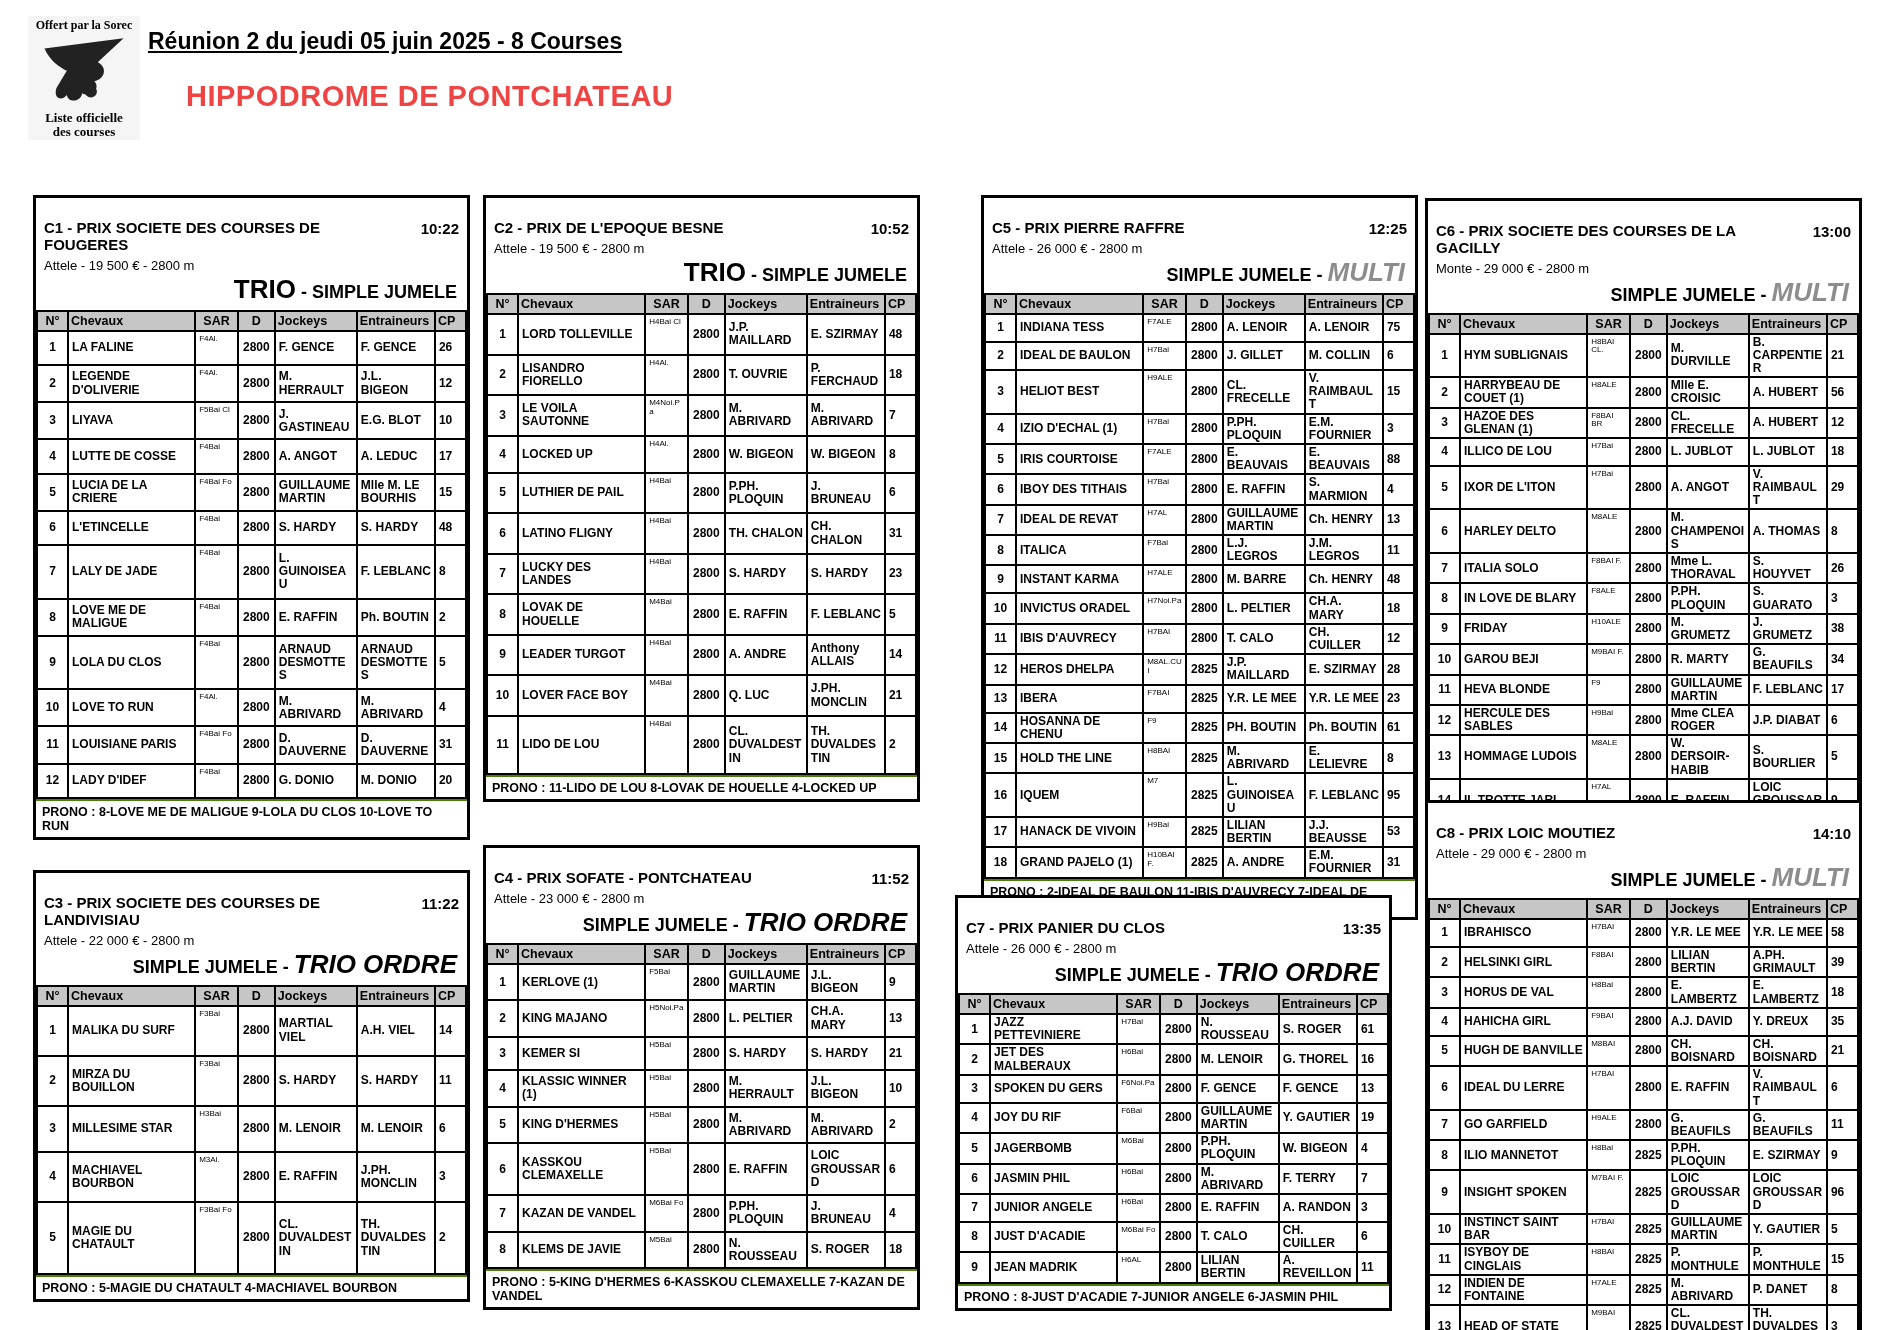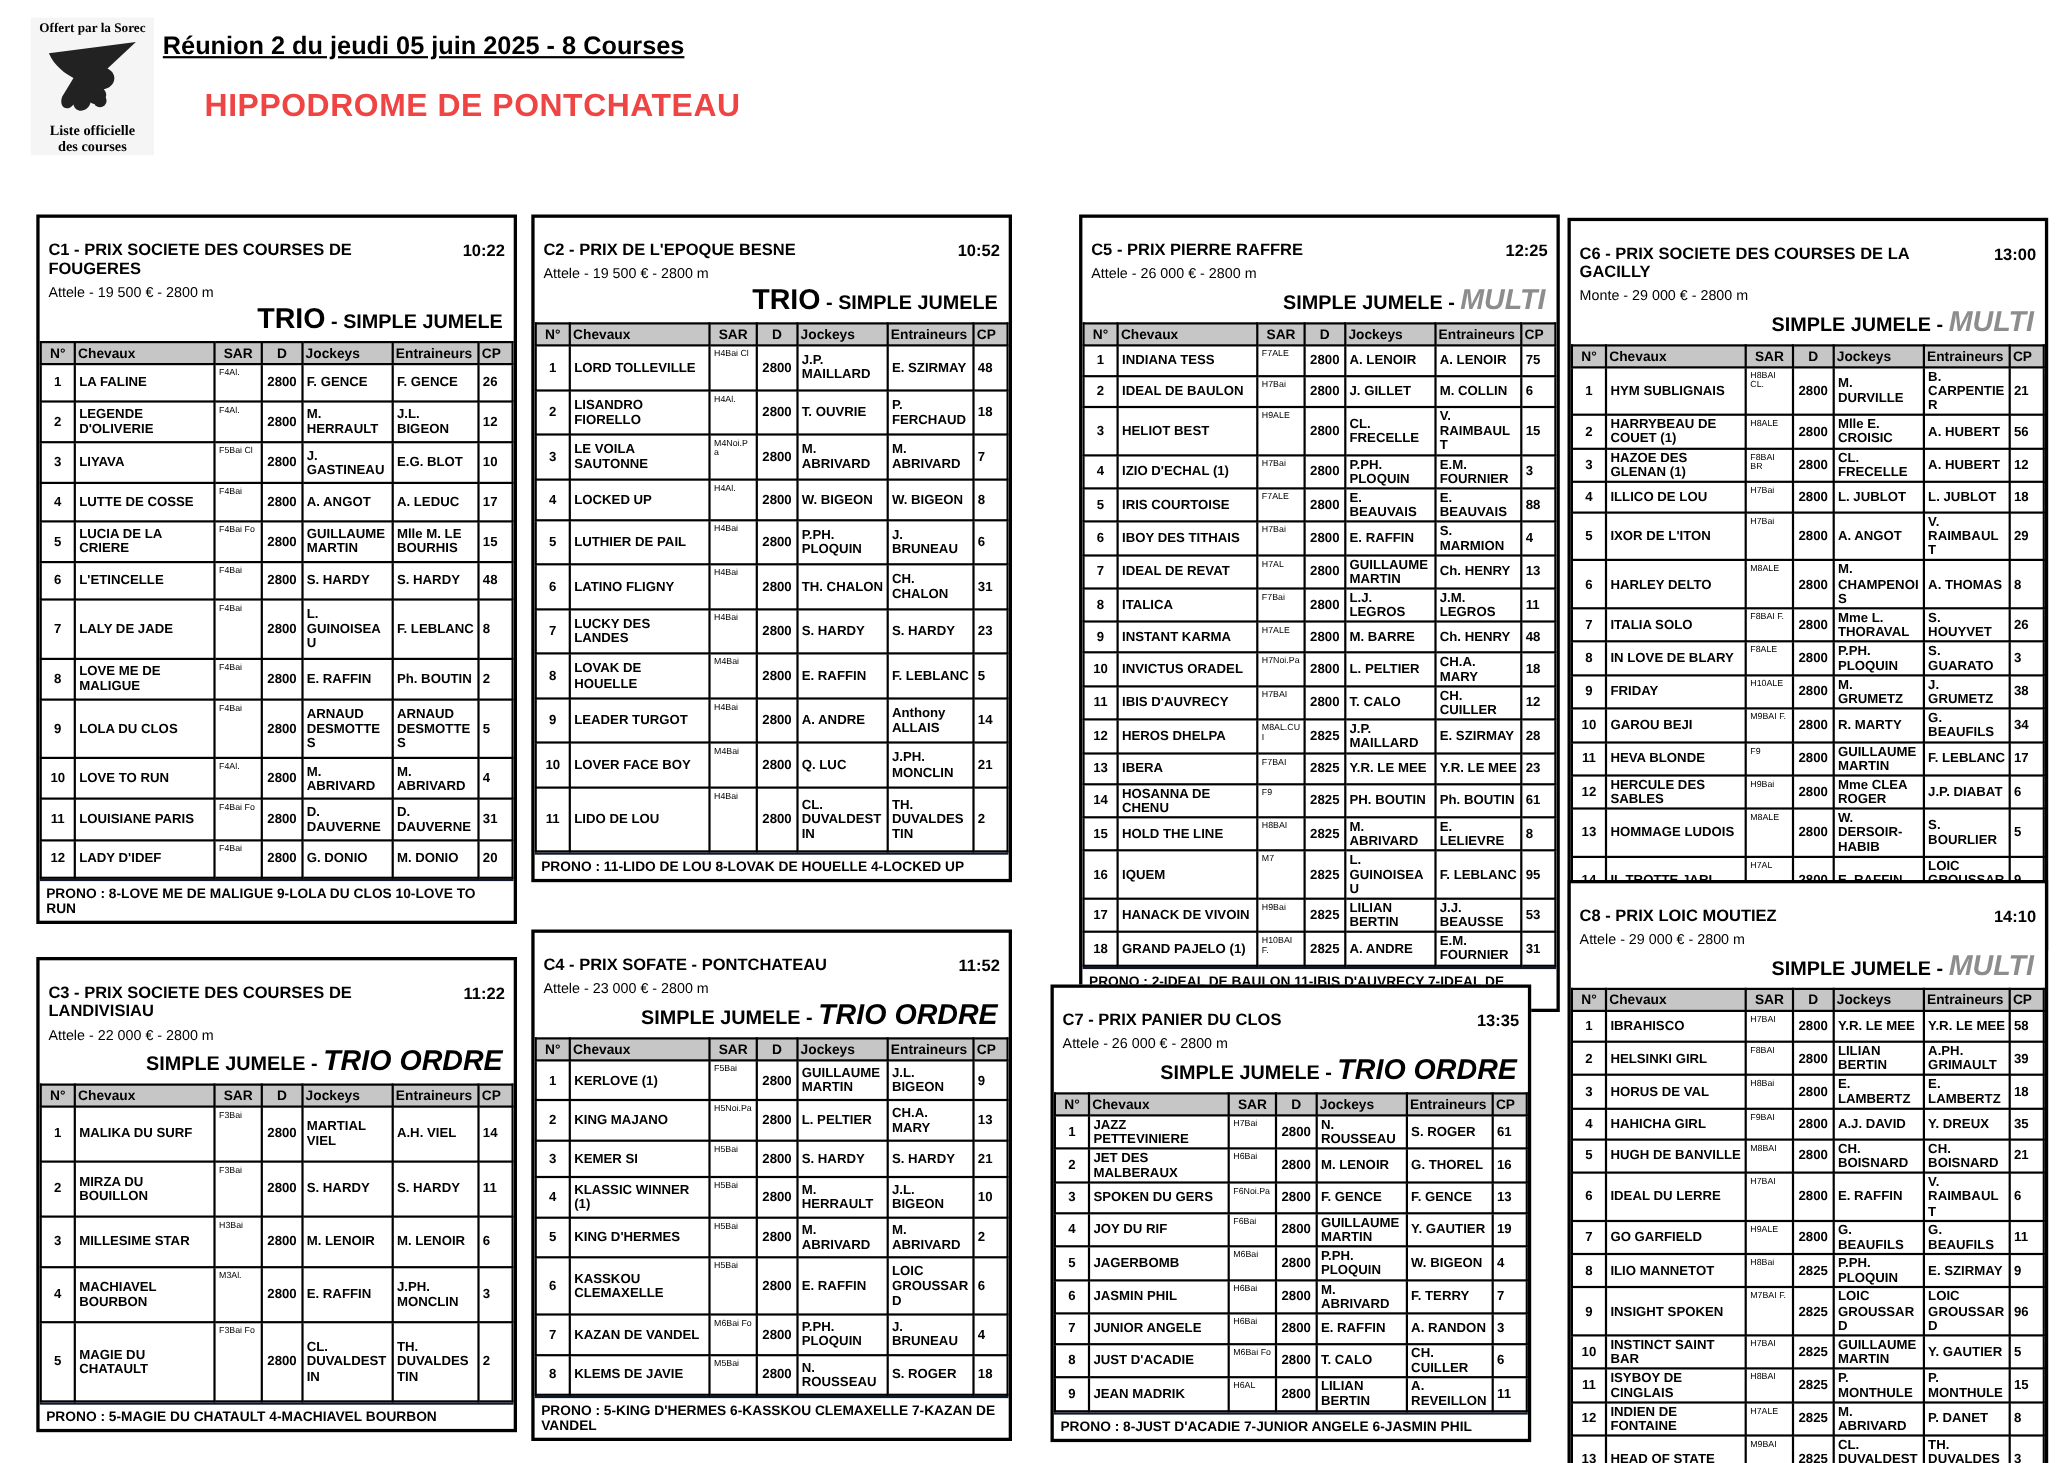--- a/index.html
+++ b/index.html
@@ -45,21 +45,21 @@
     padding:1px 3px;vertical-align:middle;overflow-wrap:break-word;height:22px;
   }
   .col-n{width:6.5%;text-align:center;}
   .col-horse{width:31%;text-align:left;}
   .col-sar{width:9.5%;}
   td.col-sar{font-size:8px;font-weight:400;vertical-align:top;padding-top:3px;}
   .col-d{width:8%;text-align:center;}
   .col-jockey{width:19.5%;text-align:left;}
   .col-trainer{width:18.5%;text-align:left;}
   .col-cp{width:6.5%;text-align:left;}
-  .prono{border-top:2px solid #0f172a;font-size:12.5px;font-weight:bold;padding:4px 6px;}
+  .prono{border-top:2px solid #4d7c0f;font-size:12.5px;font-weight:bold;padding:4px 6px;}
 </style>
 </head>
 <body>
 
 <div class="logo">
   <div class="logo-top">Offert par la Sorec</div>
   <svg width="86" height="74" viewBox="0 0 100 86">
     <path fill="#222" d="M4,18 L96,6 L66,34 C78,40 74,54 62,56 C70,64 58,76 48,70 C46,80 32,82 30,72 C24,80 14,76 18,64 L30,44 C22,40 10,32 4,18 Z"></path>
     <circle fill="#222" cx="58" cy="68" r="7"></circle>
     <circle fill="#222" cx="36" cy="58" r="6"></circle>

